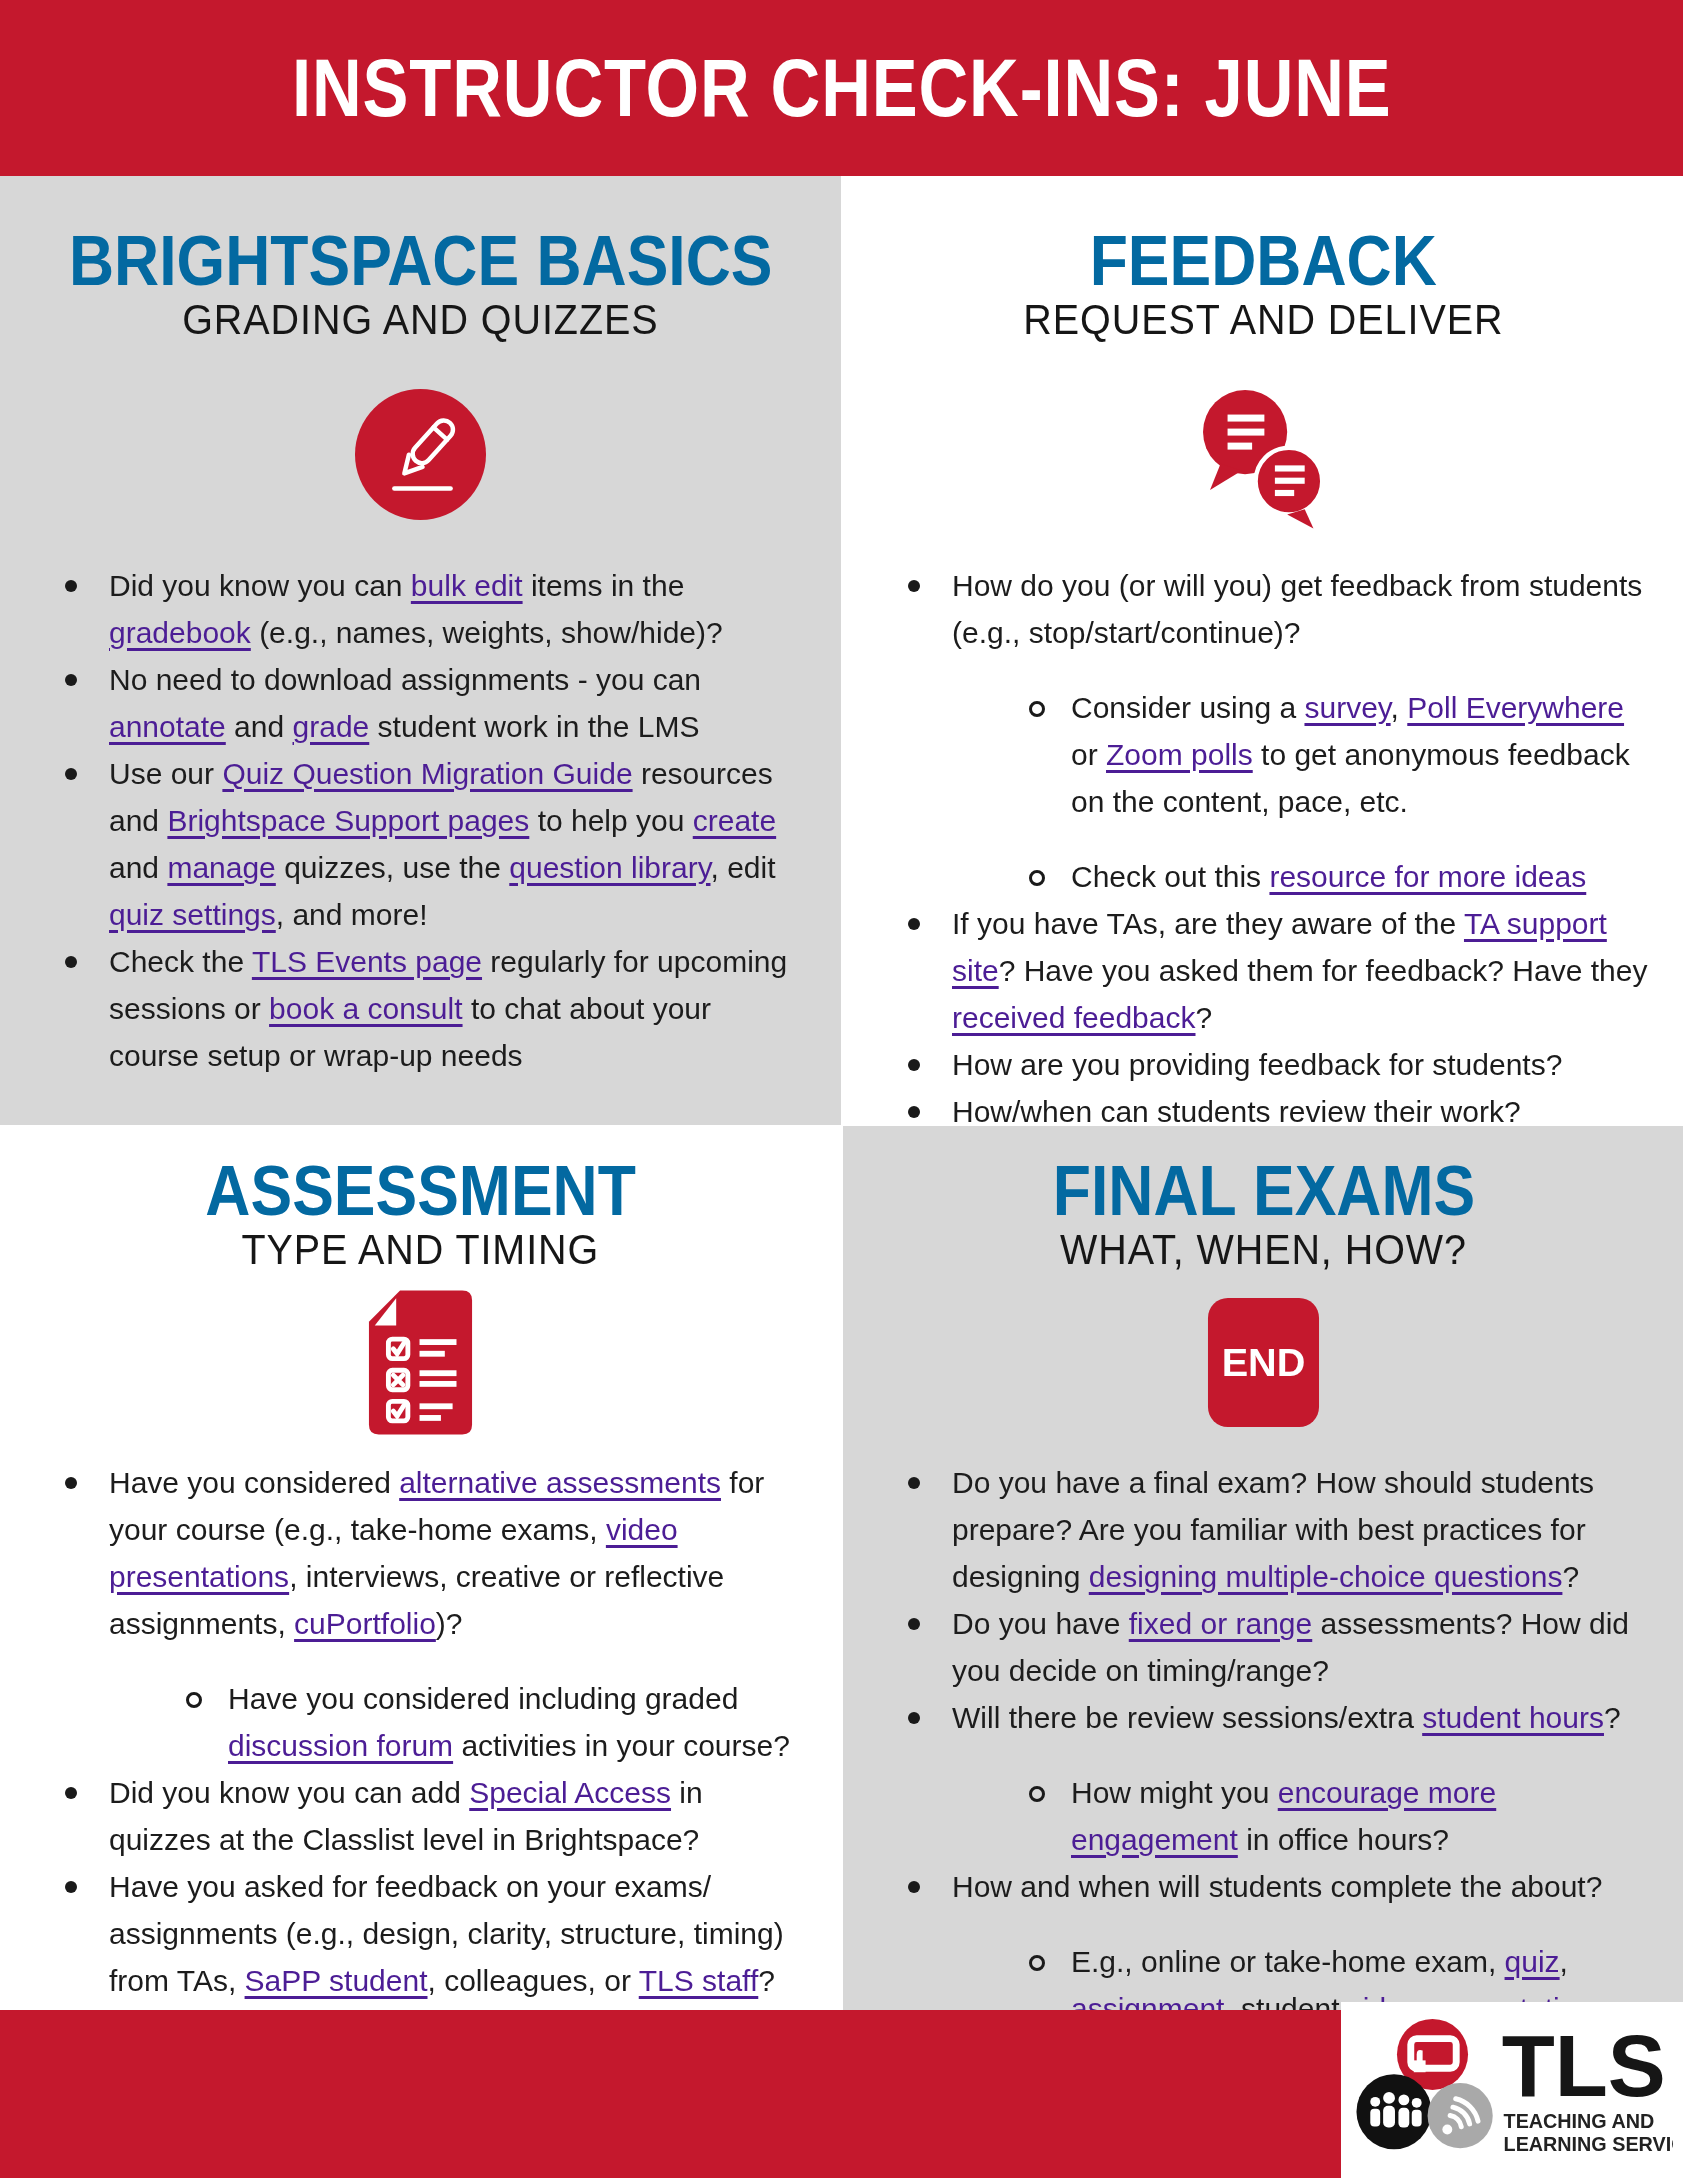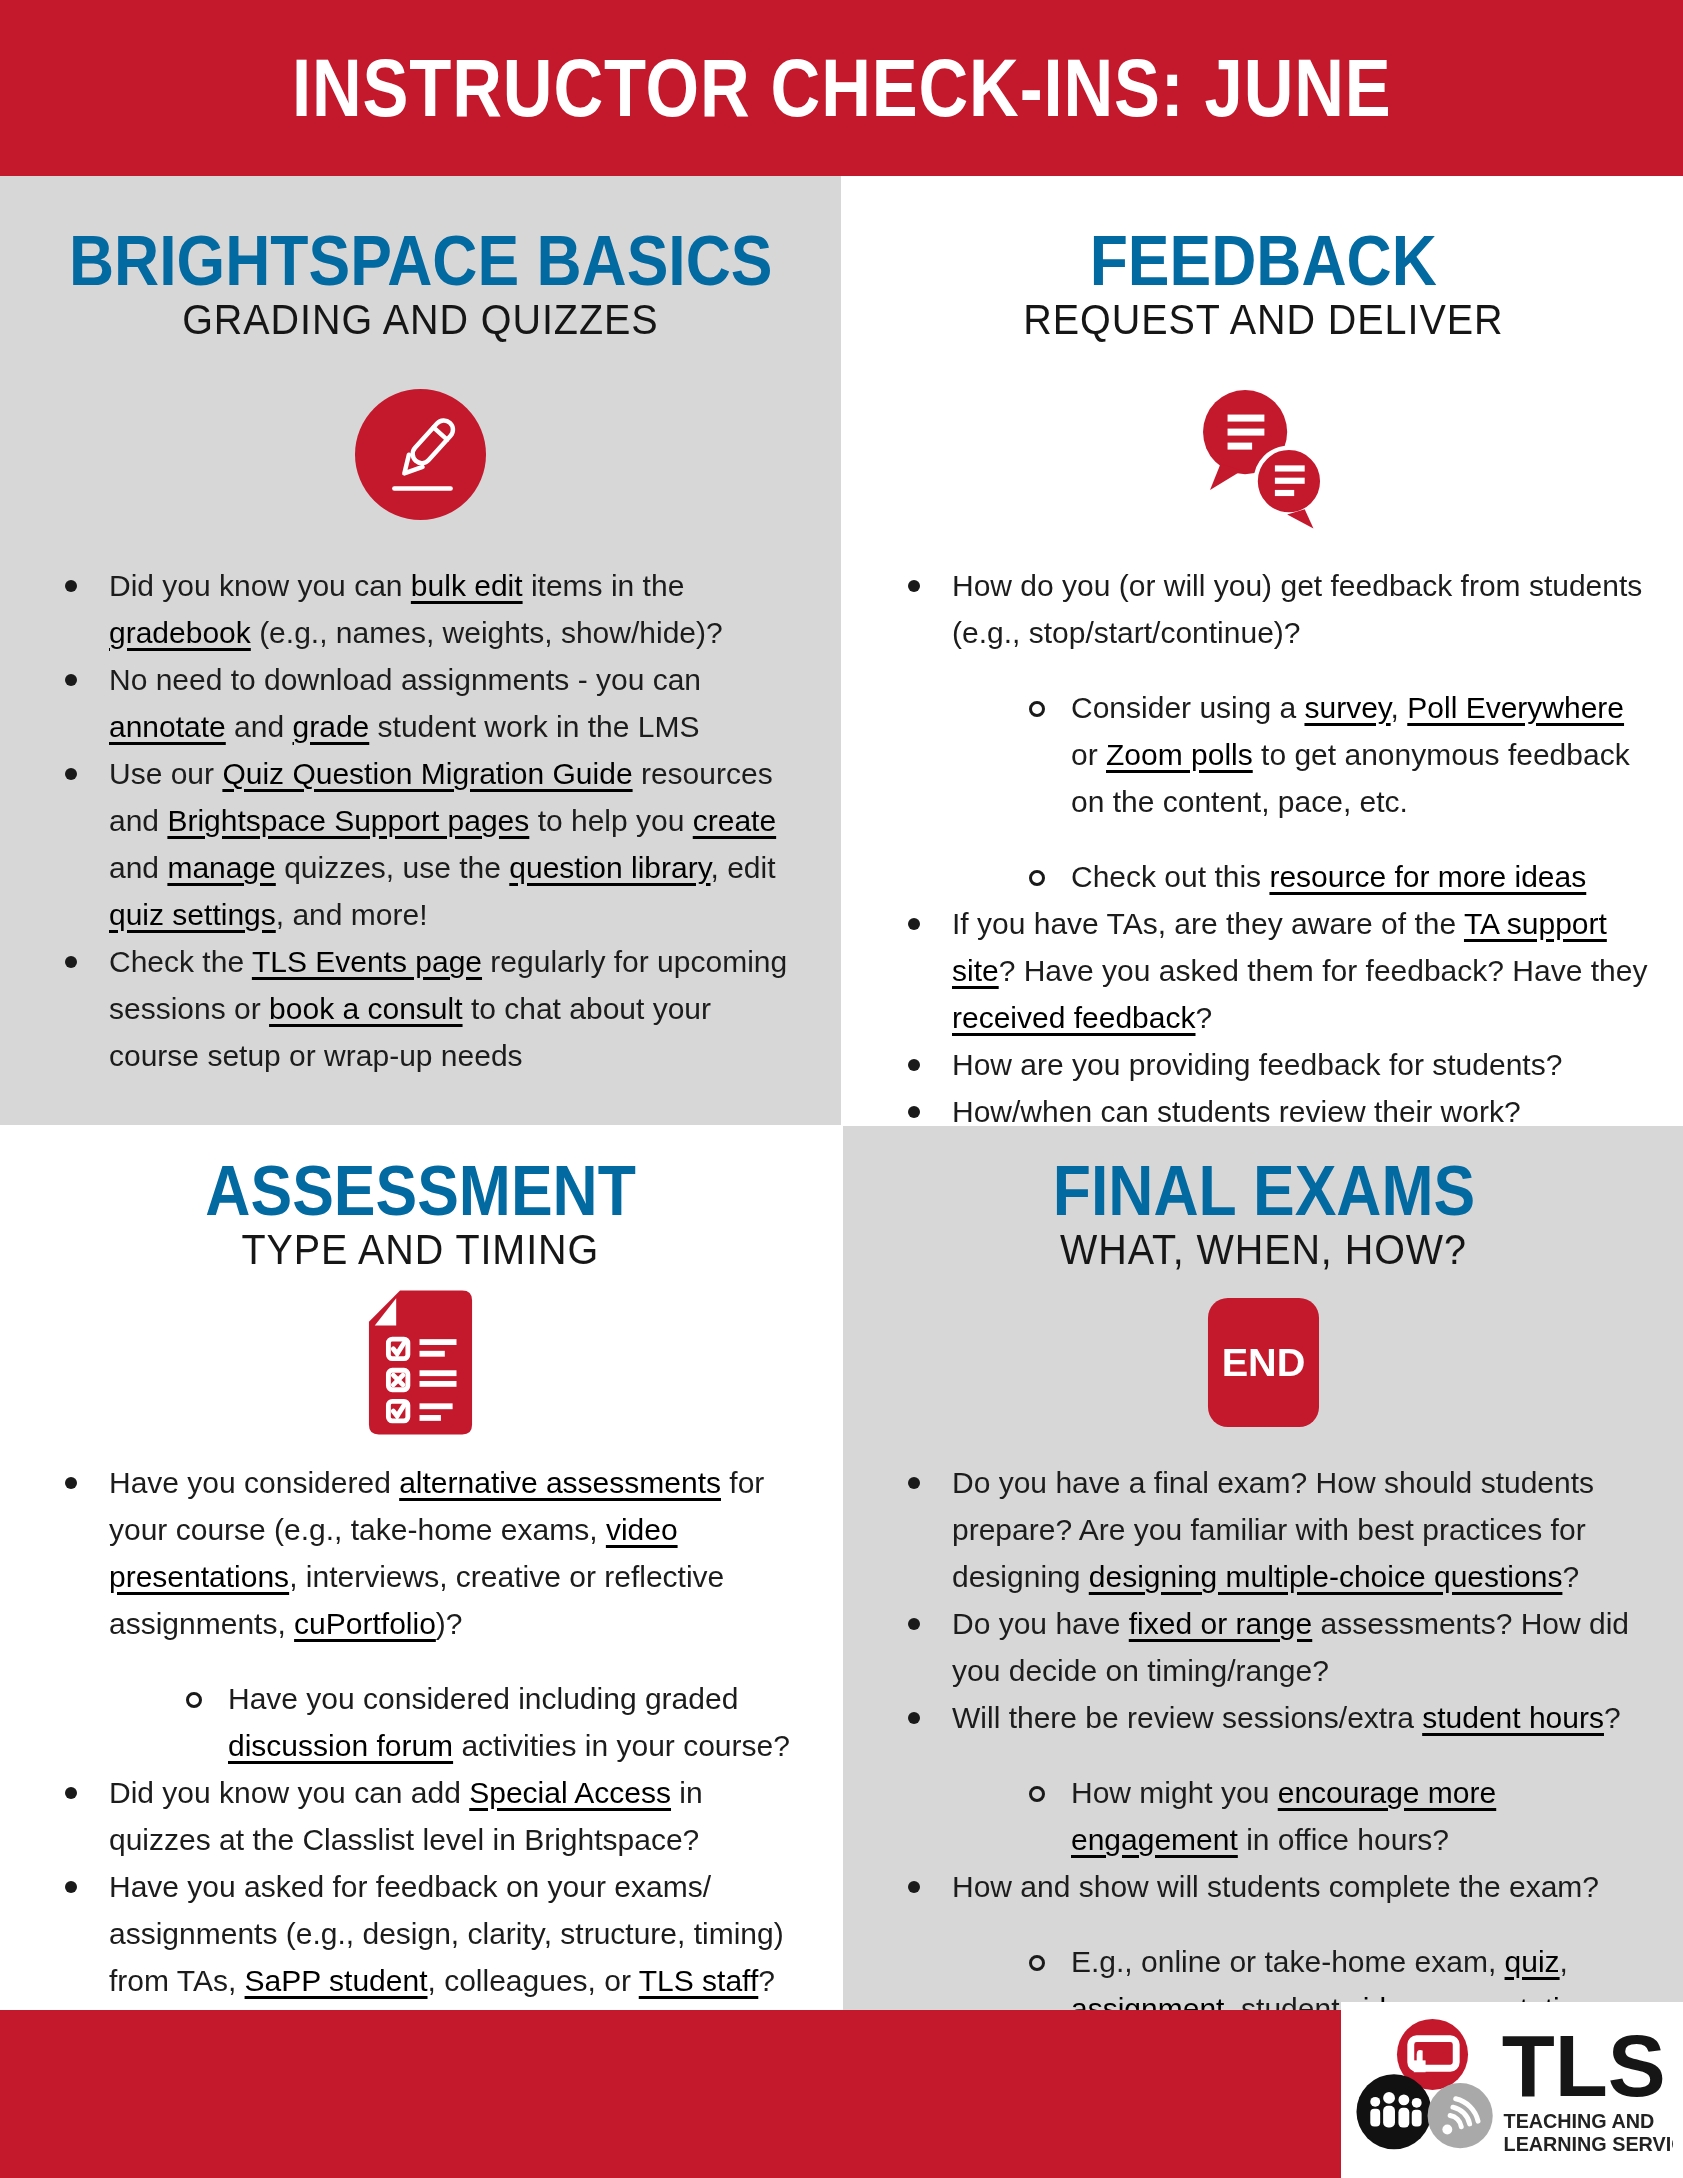--- a/index.html
+++ b/index.html
@@ -32,21 +32,21 @@
   .row2 .q-icon-wrap { height:150px; margin-top:14px; }
 
   .q-bullets { list-style:none; margin-top:42px; padding:0 36px 0 65px; }
   .row2 .q-bullets { margin-top:22px; }
   .b { display:flex; font-size:30px; line-height:47px; color:#1c1c1c; }
   .b .marker { flex:0 0 44px; }
   .m1::before { content:""; display:block; width:12px; height:12px; border-radius:50%; background:#1a1a1a; margin-top:18px; }
   .m2::before { content:""; display:block; width:10px; height:10px; border-radius:50%; border:3px solid #1a1a1a; background:transparent; margin-top:17px; margin-left:2px; }
   .l2 { margin-left:119px;margin-top:28px; }
   .content { flex:1 1 auto; }
-  a.lnk { color:#000000; text-decoration-thickness:2.5px; text-underline-offset:5px; cursor:pointer; }
+  a.lnk { color:#4c1d95; text-decoration-thickness:2.5px; text-underline-offset:5px; cursor:pointer; }
 
   
   #footer-band { left:0; top:2010px; width:1341px; height:168px; background:#C4182D; }
   #logo-box { left:1341px; top:2002px; width:342px; height:176px; background:#ffffff; display:flex; align-items:center; justify-content:center; z-index:5; }
 </style>
 </head>
 <body>
 
 <header id="header" class="abs">
   <span class="title">INSTRUCTOR CHECK-INS: JUNE</span>
@@ -208,21 +208,21 @@
       <li class="b l1">
         <span class="marker m1"></span>
         <span class="content">Will there be review sessions/extra <a class="lnk" href="#">student hours</a>?</span>
       </li>
       <li class="b l2">
         <span class="marker m2"></span>
         <span class="content">How might you <a class="lnk" href="#">encourage more engagement</a> in office hours?</span>
       </li>
       <li class="b l1">
         <span class="marker m1"></span>
-        <span class="content">How and show will students complete the exam?</span>
+        <span class="content">How and when will students complete the about?</span>
       </li>
       <li class="b l2">
         <span class="marker m2"></span>
         <span class="content">E.g., online or take-home exam, <a class="lnk" href="#">quiz</a>, <a class="lnk" href="#">assignment</a>, student <a class="lnk" href="#">video presentations</a>, <a class="lnk" href="#">cuPortfolio</a>)?</span>
       </li>
     </ul>
 </section>
 
 <div id="footer-band" class="abs"></div>
 <div id="logo-box" class="abs">

